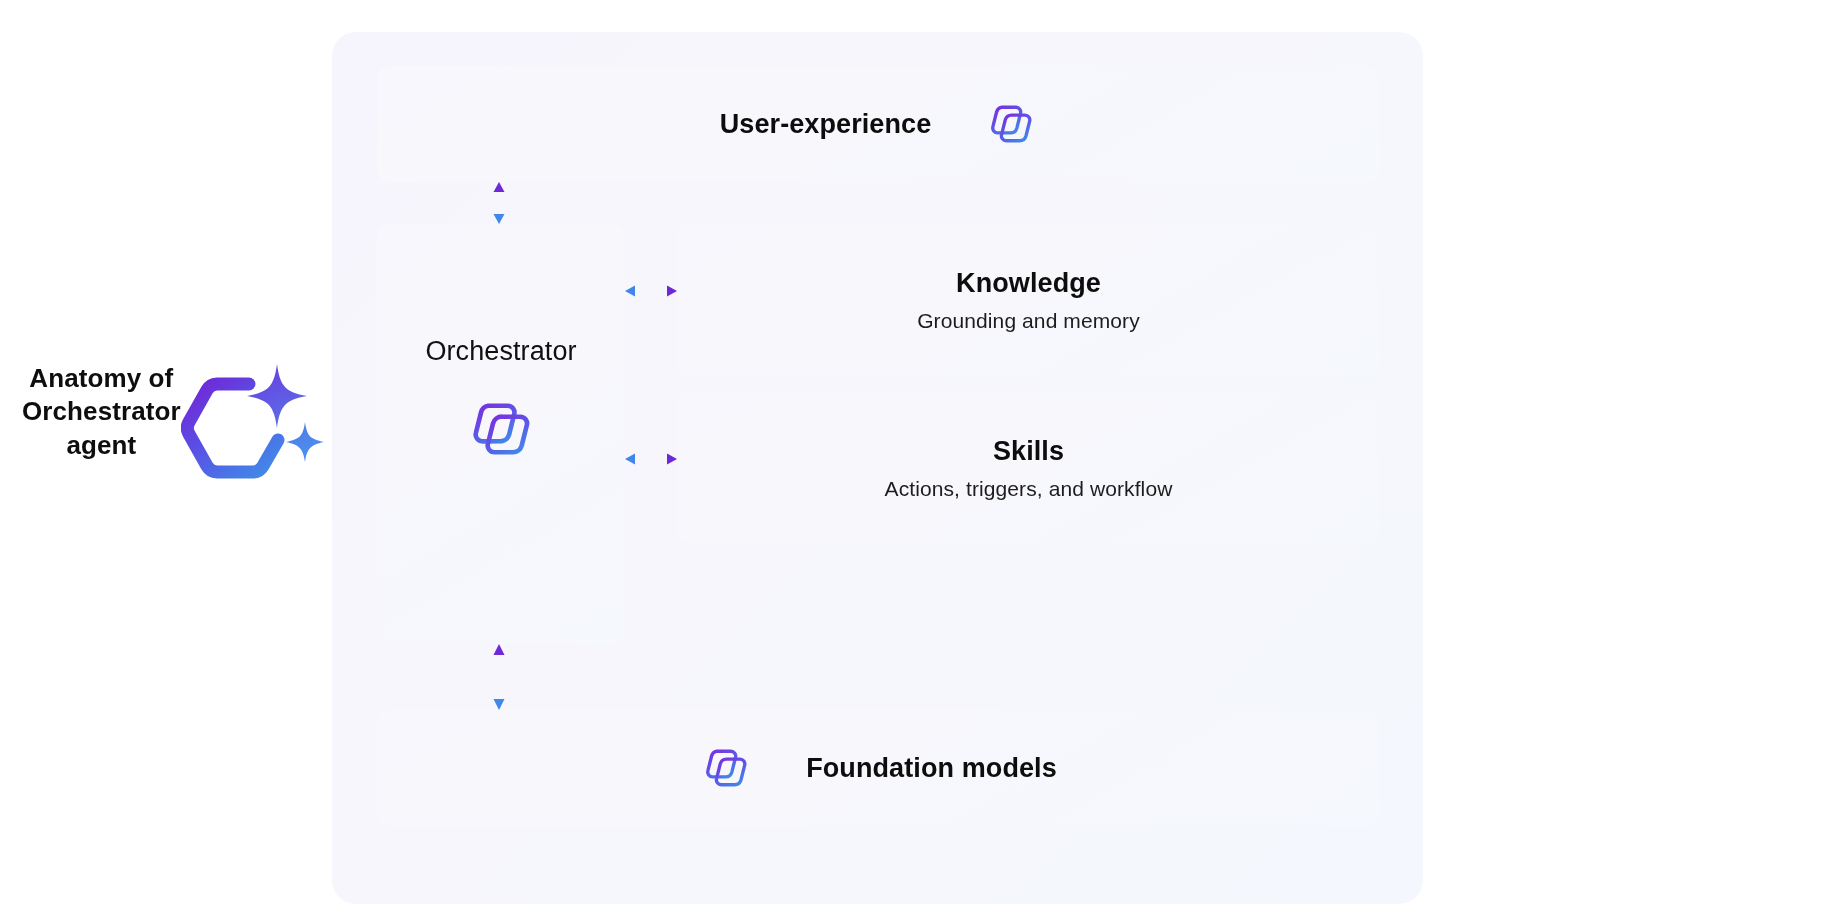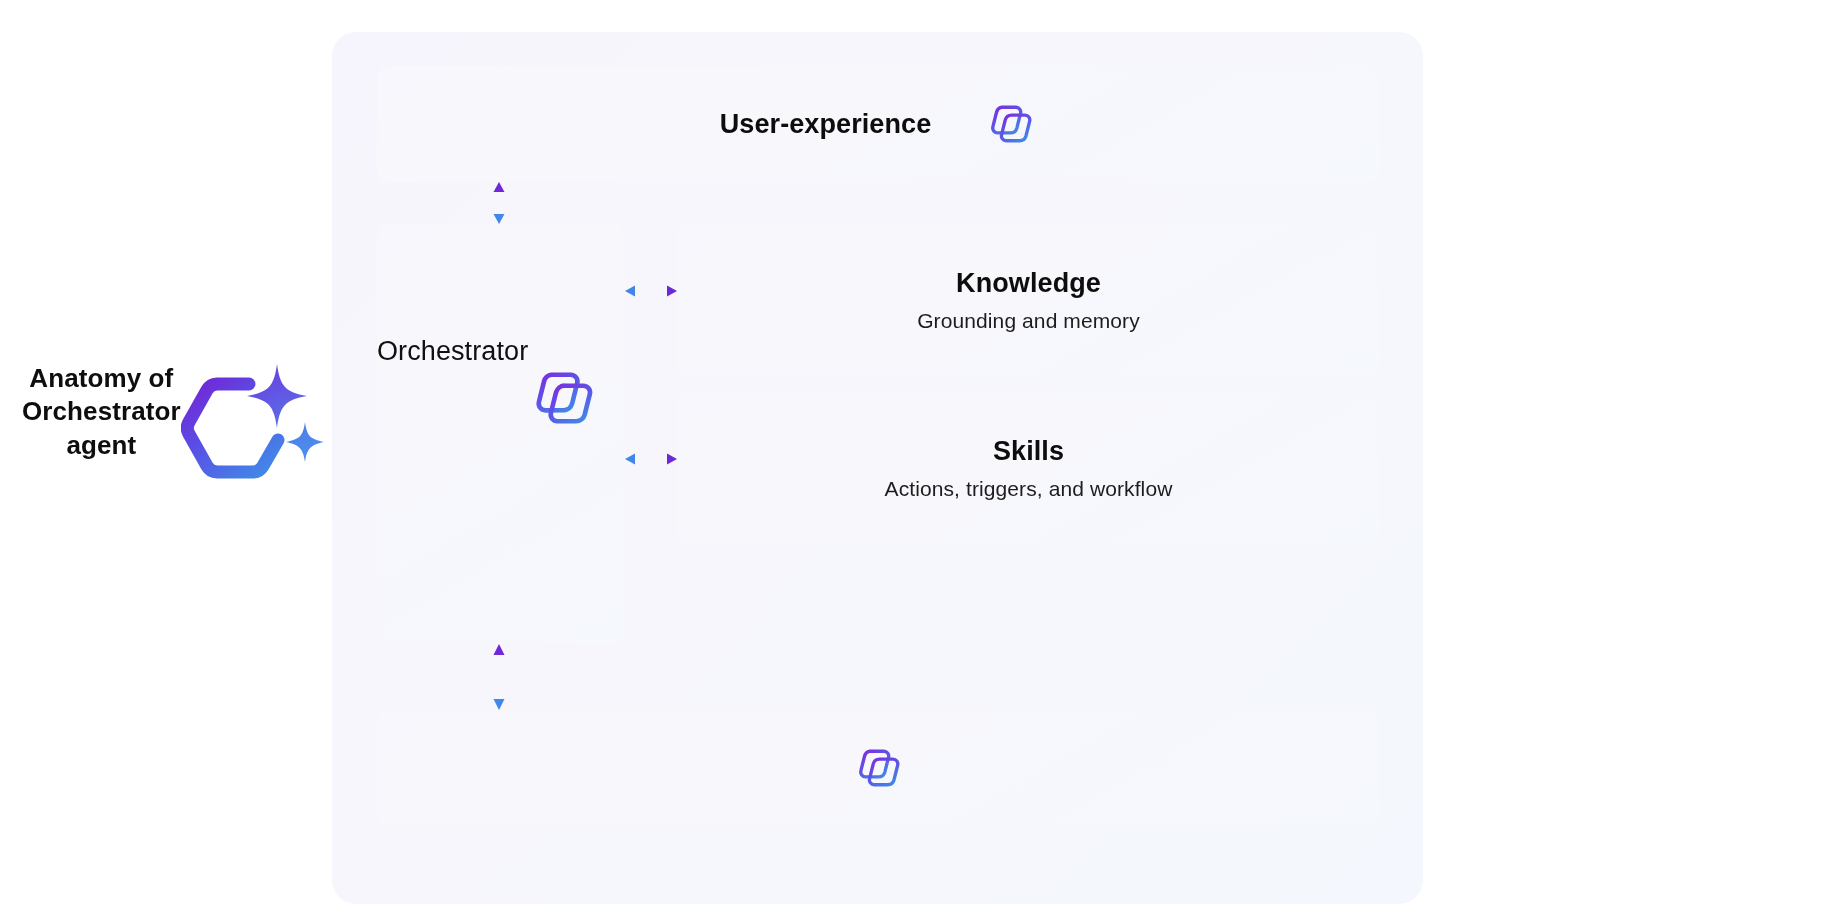--- a/index.html
+++ b/index.html
@@ -136,22 +136,22 @@
   .stack-sub {
     font-size: 21px;
     font-weight: 400;
     color: #1d1d1d;
     letter-spacing: .1px;
   }
 
   
   #panel-orchestrator {
     display: flex;
-    flex-direction: row;
-    align-items: flex-start;
+    flex-direction: column;
+    align-items: center;
     justify-content: flex-start;
     padding-top: 112px;
     box-sizing: border-box;
   }
   #orchestrator-title {
     font-size: 27px;
     font-weight: 400;
     color: #101010;
     letter-spacing: .1px;
   }
@@ -283,20 +283,21 @@
           <g fill="none" stroke="url(#gCop3)" stroke-width="3.1" stroke-linejoin="round" stroke-linecap="round">
             <path d="M15.5 8.5 L28.5 8.5 A4.5 4.5 0 0 1 32.8 14.2 L29.4 27.8
                      A6 6 0 0 1 23.6 32.2 L11.6 32.2 A4.5 4.5 0 0 1 7.3 26.5
                      L10.7 12.9 A6 6 0 0 1 15.5 8.5 Z"></path>
             <path d="M24.5 15.8 L36.9 15.8 A4.5 4.5 0 0 1 41.2 21.5 L37.8 35.1
                      A6 6 0 0 1 32 39.5 L19.6 39.5 A4.5 4.5 0 0 1 15.3 33.8
                      L18.7 20.2 A6 6 0 0 1 24.5 15.8 Z"></path>
           </g>
         </svg>
       </span>
+      <span class="row-title">Foundation models</span>
     </div>
 
     <div class="arrow" id="arrow-ux-orch">
       <svg width="18" height="42" viewBox="0 0 18 42" aria-hidden="true">
         <defs>
           <linearGradient id="gArrV1" x1="0" y1="0" x2="0" y2="1">
             <stop offset="0%" stop-color="#6f28d8"></stop>
             <stop offset="100%" stop-color="#4287e8"></stop>
           </linearGradient>
         </defs>

